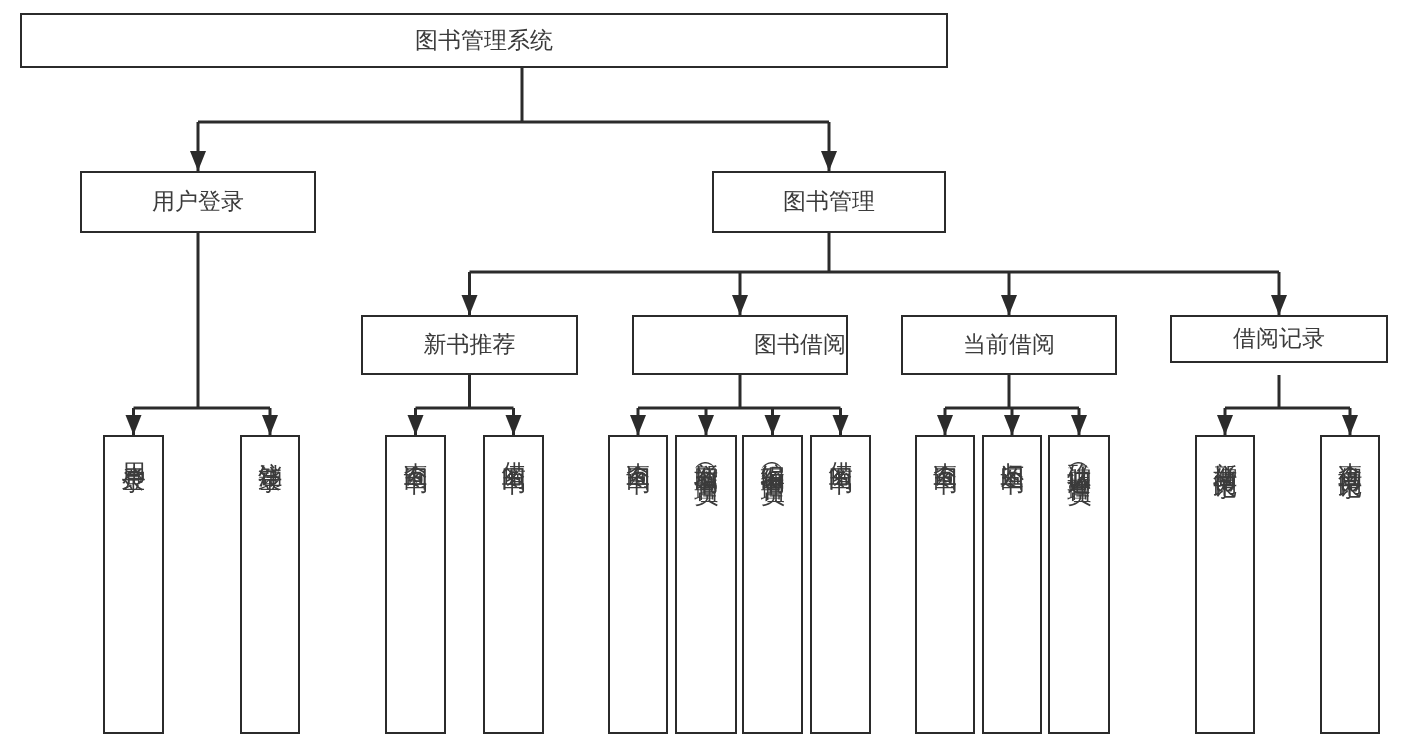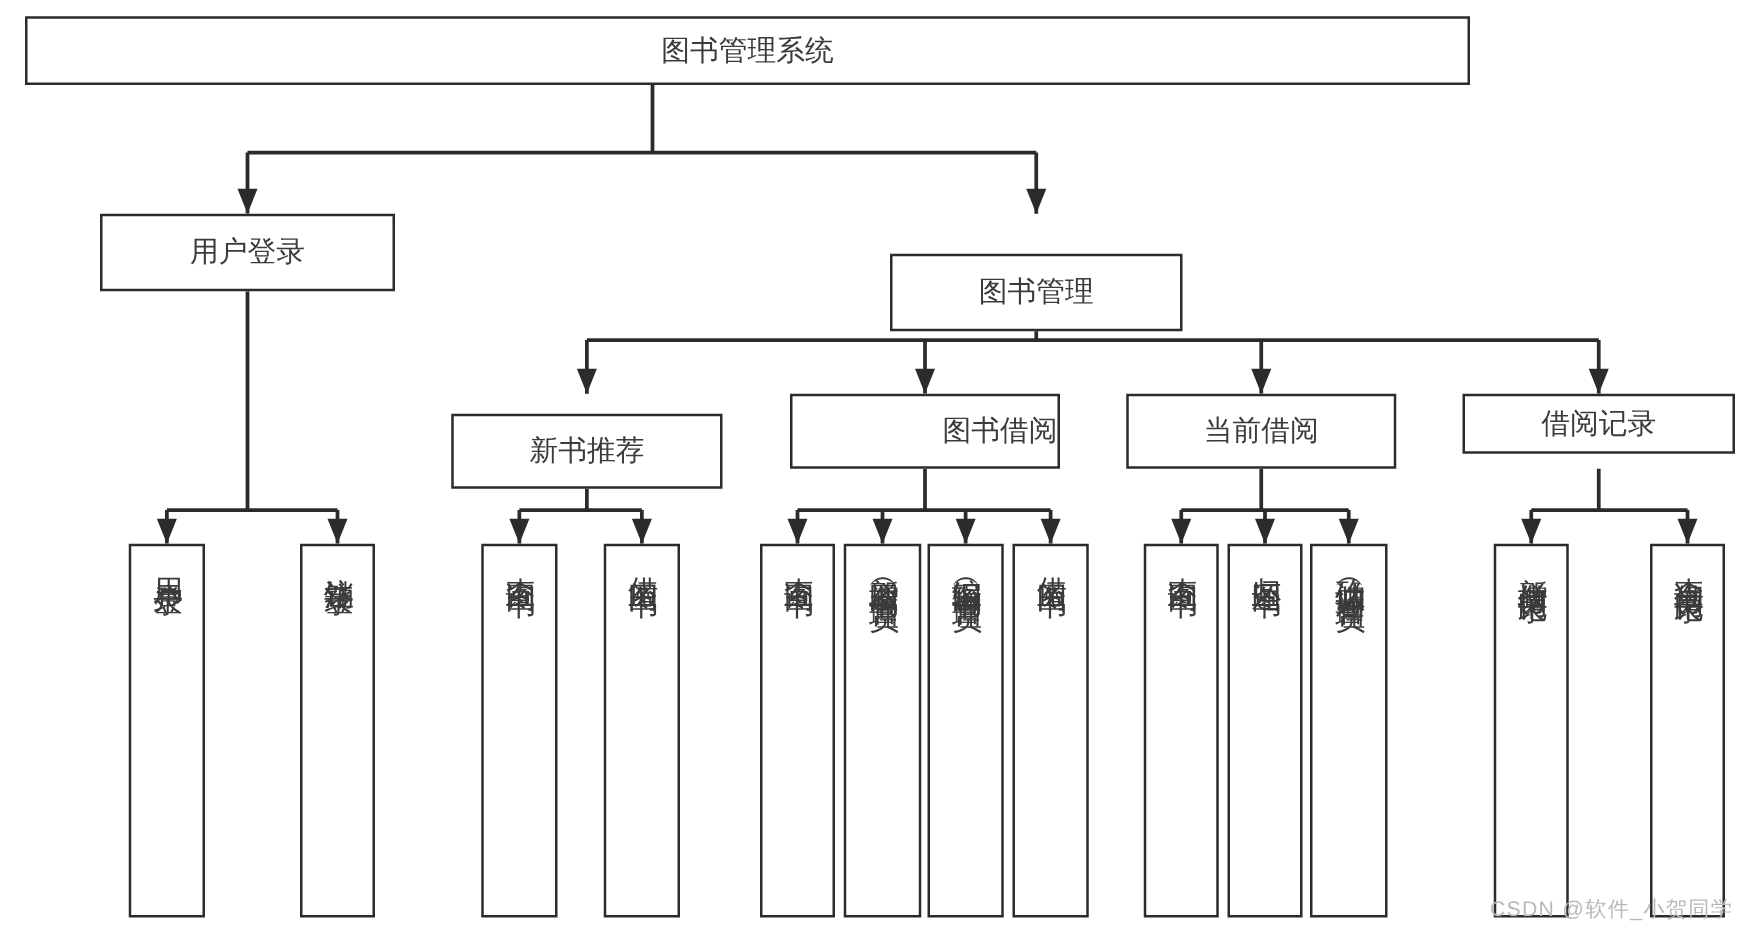--- a/index.html
+++ b/index.html
@@ -68,30 +68,30 @@
         <polygon points="1071,415 1087,415 1079,435" fill="#2b2b2b"></polygon>
         <line x1="1279" y1="375" x2="1279" y2="408" stroke="#2b2b2b" stroke-width="3"></line>
         <line x1="1225" y1="408" x2="1350" y2="408" stroke="#2b2b2b" stroke-width="3"></line>
         <line x1="1225" y1="408" x2="1225" y2="435" stroke="#2b2b2b" stroke-width="3"></line>
         <polygon points="1217,415 1233,415 1225,435" fill="#2b2b2b"></polygon>
         <line x1="1350" y1="408" x2="1350" y2="435" stroke="#2b2b2b" stroke-width="3"></line>
         <polygon points="1342,415 1358,415 1350,435" fill="#2b2b2b"></polygon>
       </g>
   </svg>
   <div id="node-layer">
-      <div class="node horiz" style="left: 20px; top: 13px; width: 1156px; height: 55px;">
+      <div class="node horiz" style="left: 20px; top: 13px; width: 928px; height: 55px;">
         <span class="label">图书管理系统</span>
       </div>
       <div class="node horiz" style="left: 80px; top: 171px; width: 236px; height: 62px;">
         <span class="label">用户登录</span>
       </div>
-      <div class="node horiz" style="left: 712px; top: 171px; width: 234px; height: 62px; margin-top: 32px;">
+      <div class="node horiz" style="left: 712px; top: 171px; width: 234px; height: 62px;">
         <span class="label">图书管理</span>
       </div>
-      <div class="node horiz" style="left: 361px; top: 315px; width: 217px; height: 60px; margin-top: 16px;">
+      <div class="node horiz" style="left: 361px; top: 315px; width: 217px; height: 60px;">
         <span class="label">新书推荐</span>
       </div>
       <div class="node horiz" style="left: 632px; top: 315px; width: 216px; height: 60px; justify-content: flex-end;">
         <span class="label">图书借阅</span>
       </div>
       <div class="node horiz" style="left: 901px; top: 315px; width: 216px; height: 60px;">
         <span class="label">当前借阅</span>
       </div>
       <div class="node horiz" style="left: 1170px; top: 315px; width: 218px; height: 48px;">
         <span class="label">借阅记录</span>
@@ -129,14 +129,13 @@
       <div class="node vert" style="left: 1048px; top: 435px; width: 62px; height: 299px;">
         <span class="label">确认归还（管理员）</span>
       </div>
       <div class="node vert" style="left: 1195px; top: 435px; width: 60px; height: 299px;">
         <span class="label">新增借阅记录</span>
       </div>
       <div class="node vert" style="left: 1320px; top: 435px; width: 60px; height: 299px;">
         <span class="label">查询借阅记录</span>
       </div>
     </div>
-  <div class="watermark" style="left:1192px;top:716px;">CSDN @软件_小贺同学</div>
 </div>
 
 </body></html>

